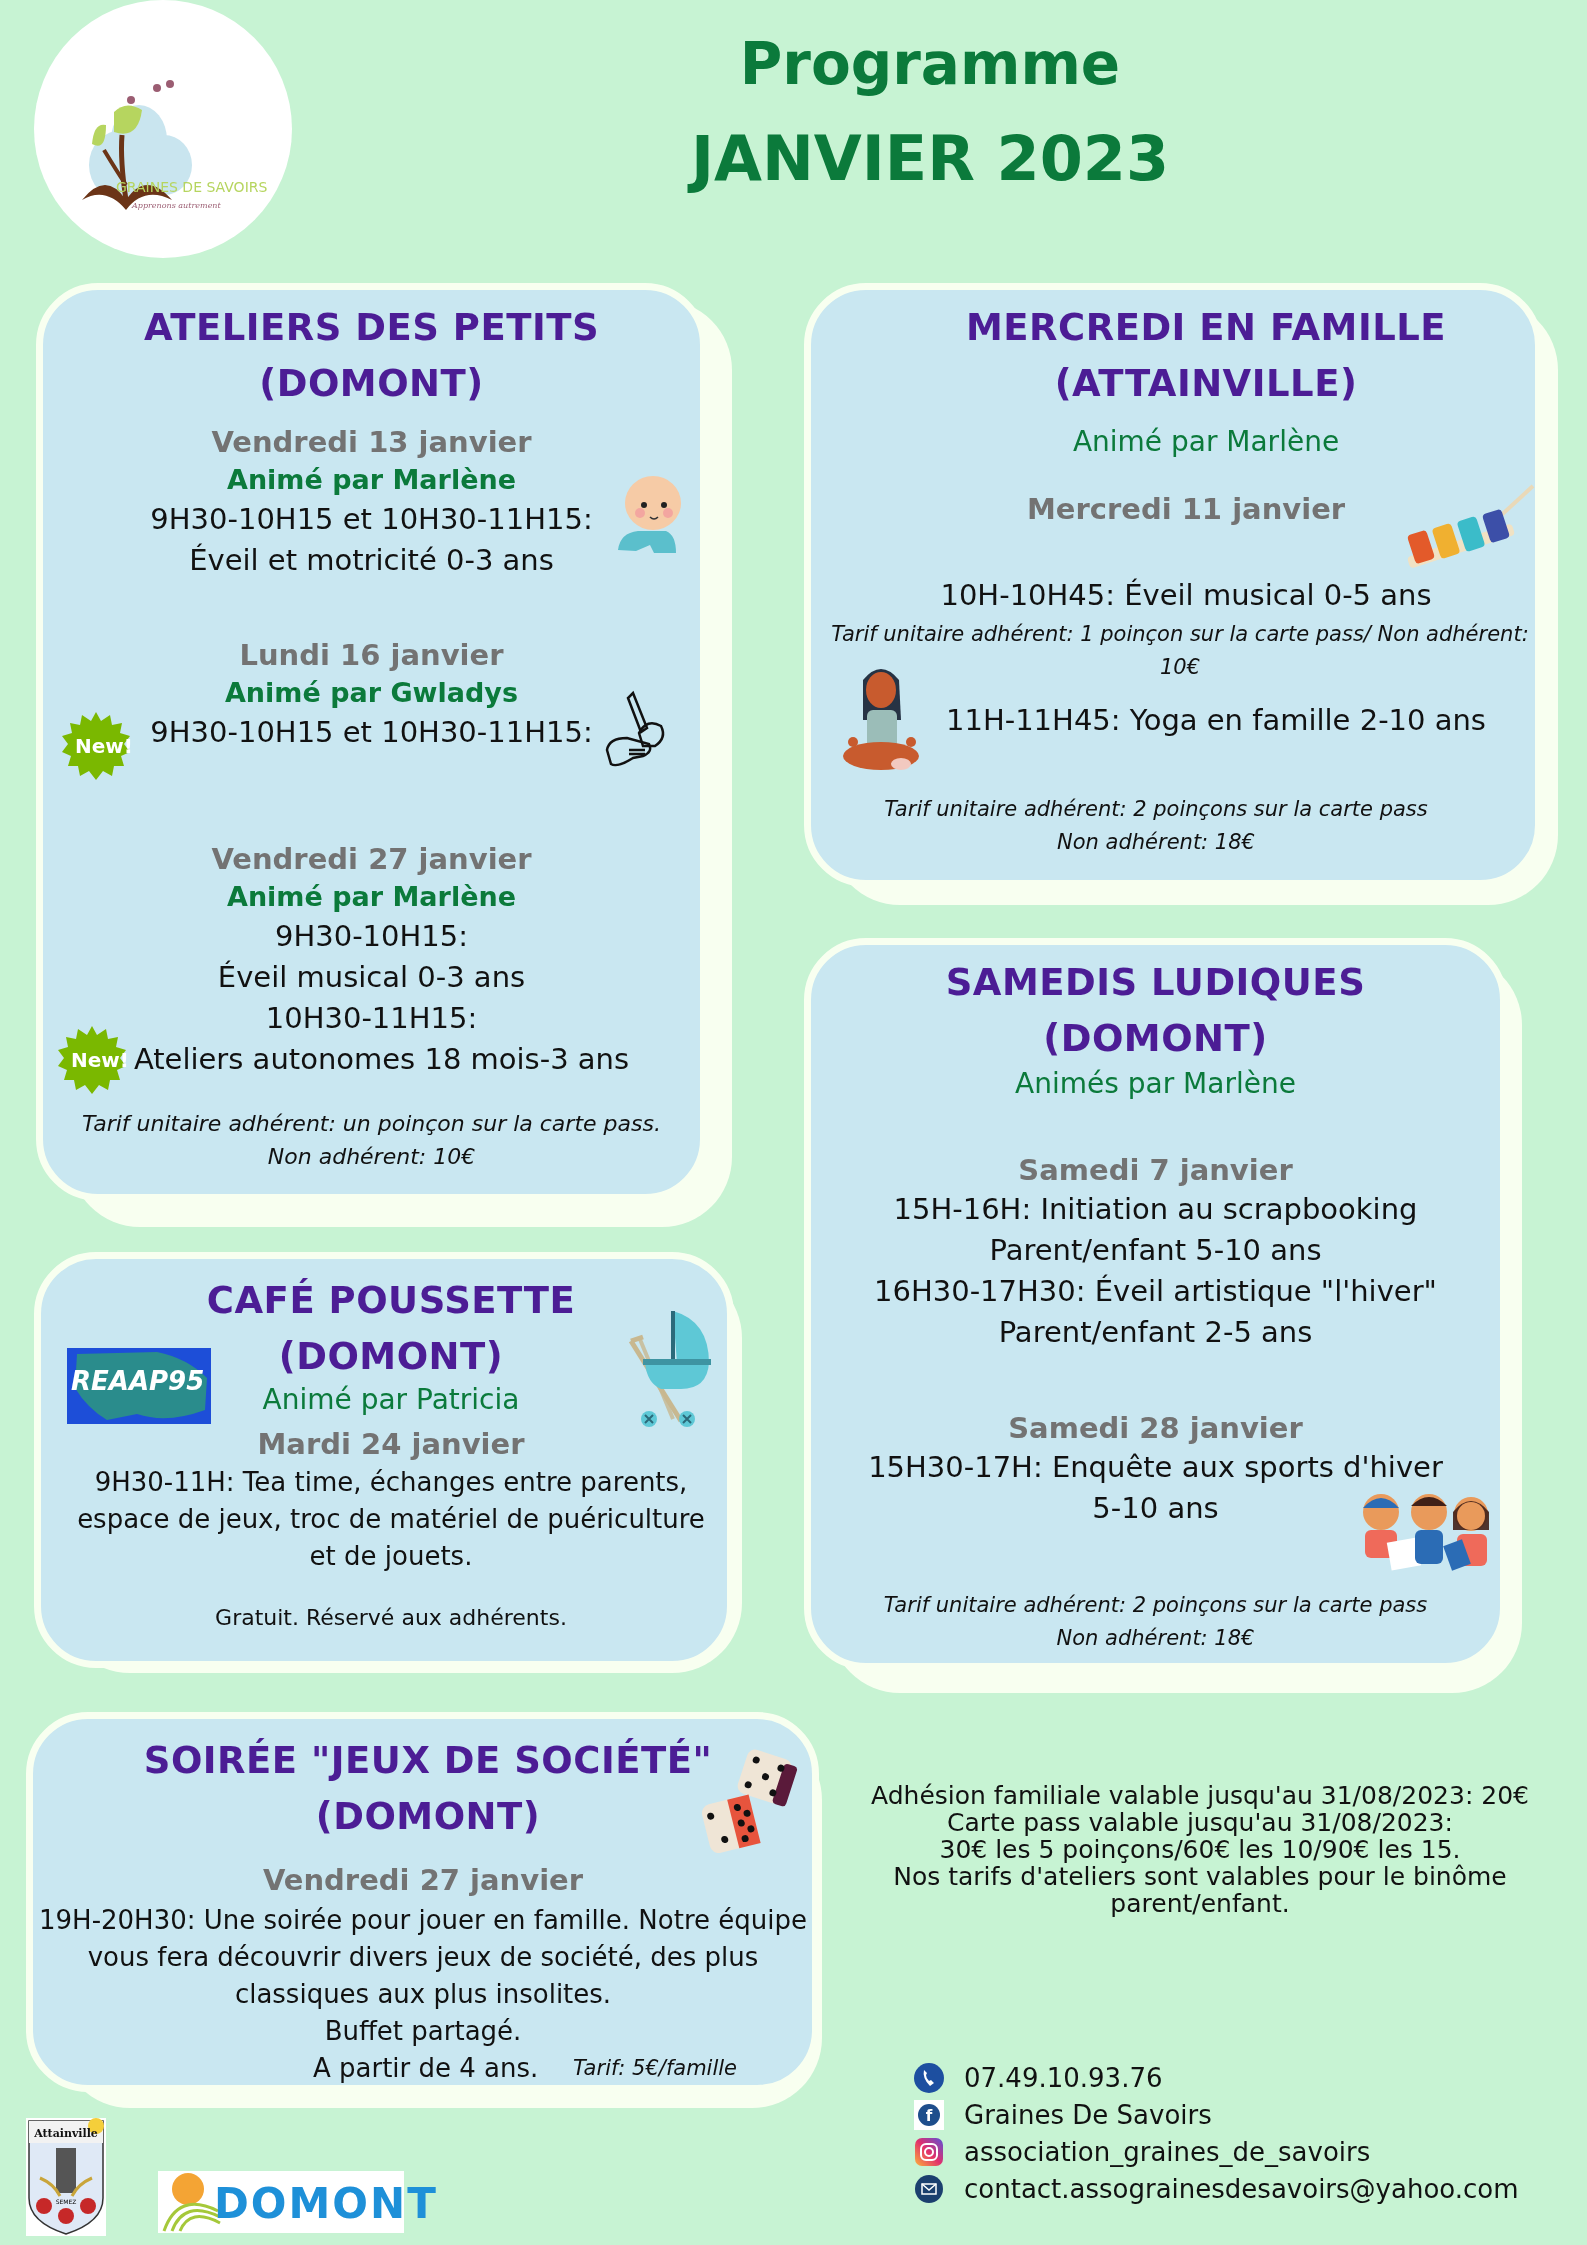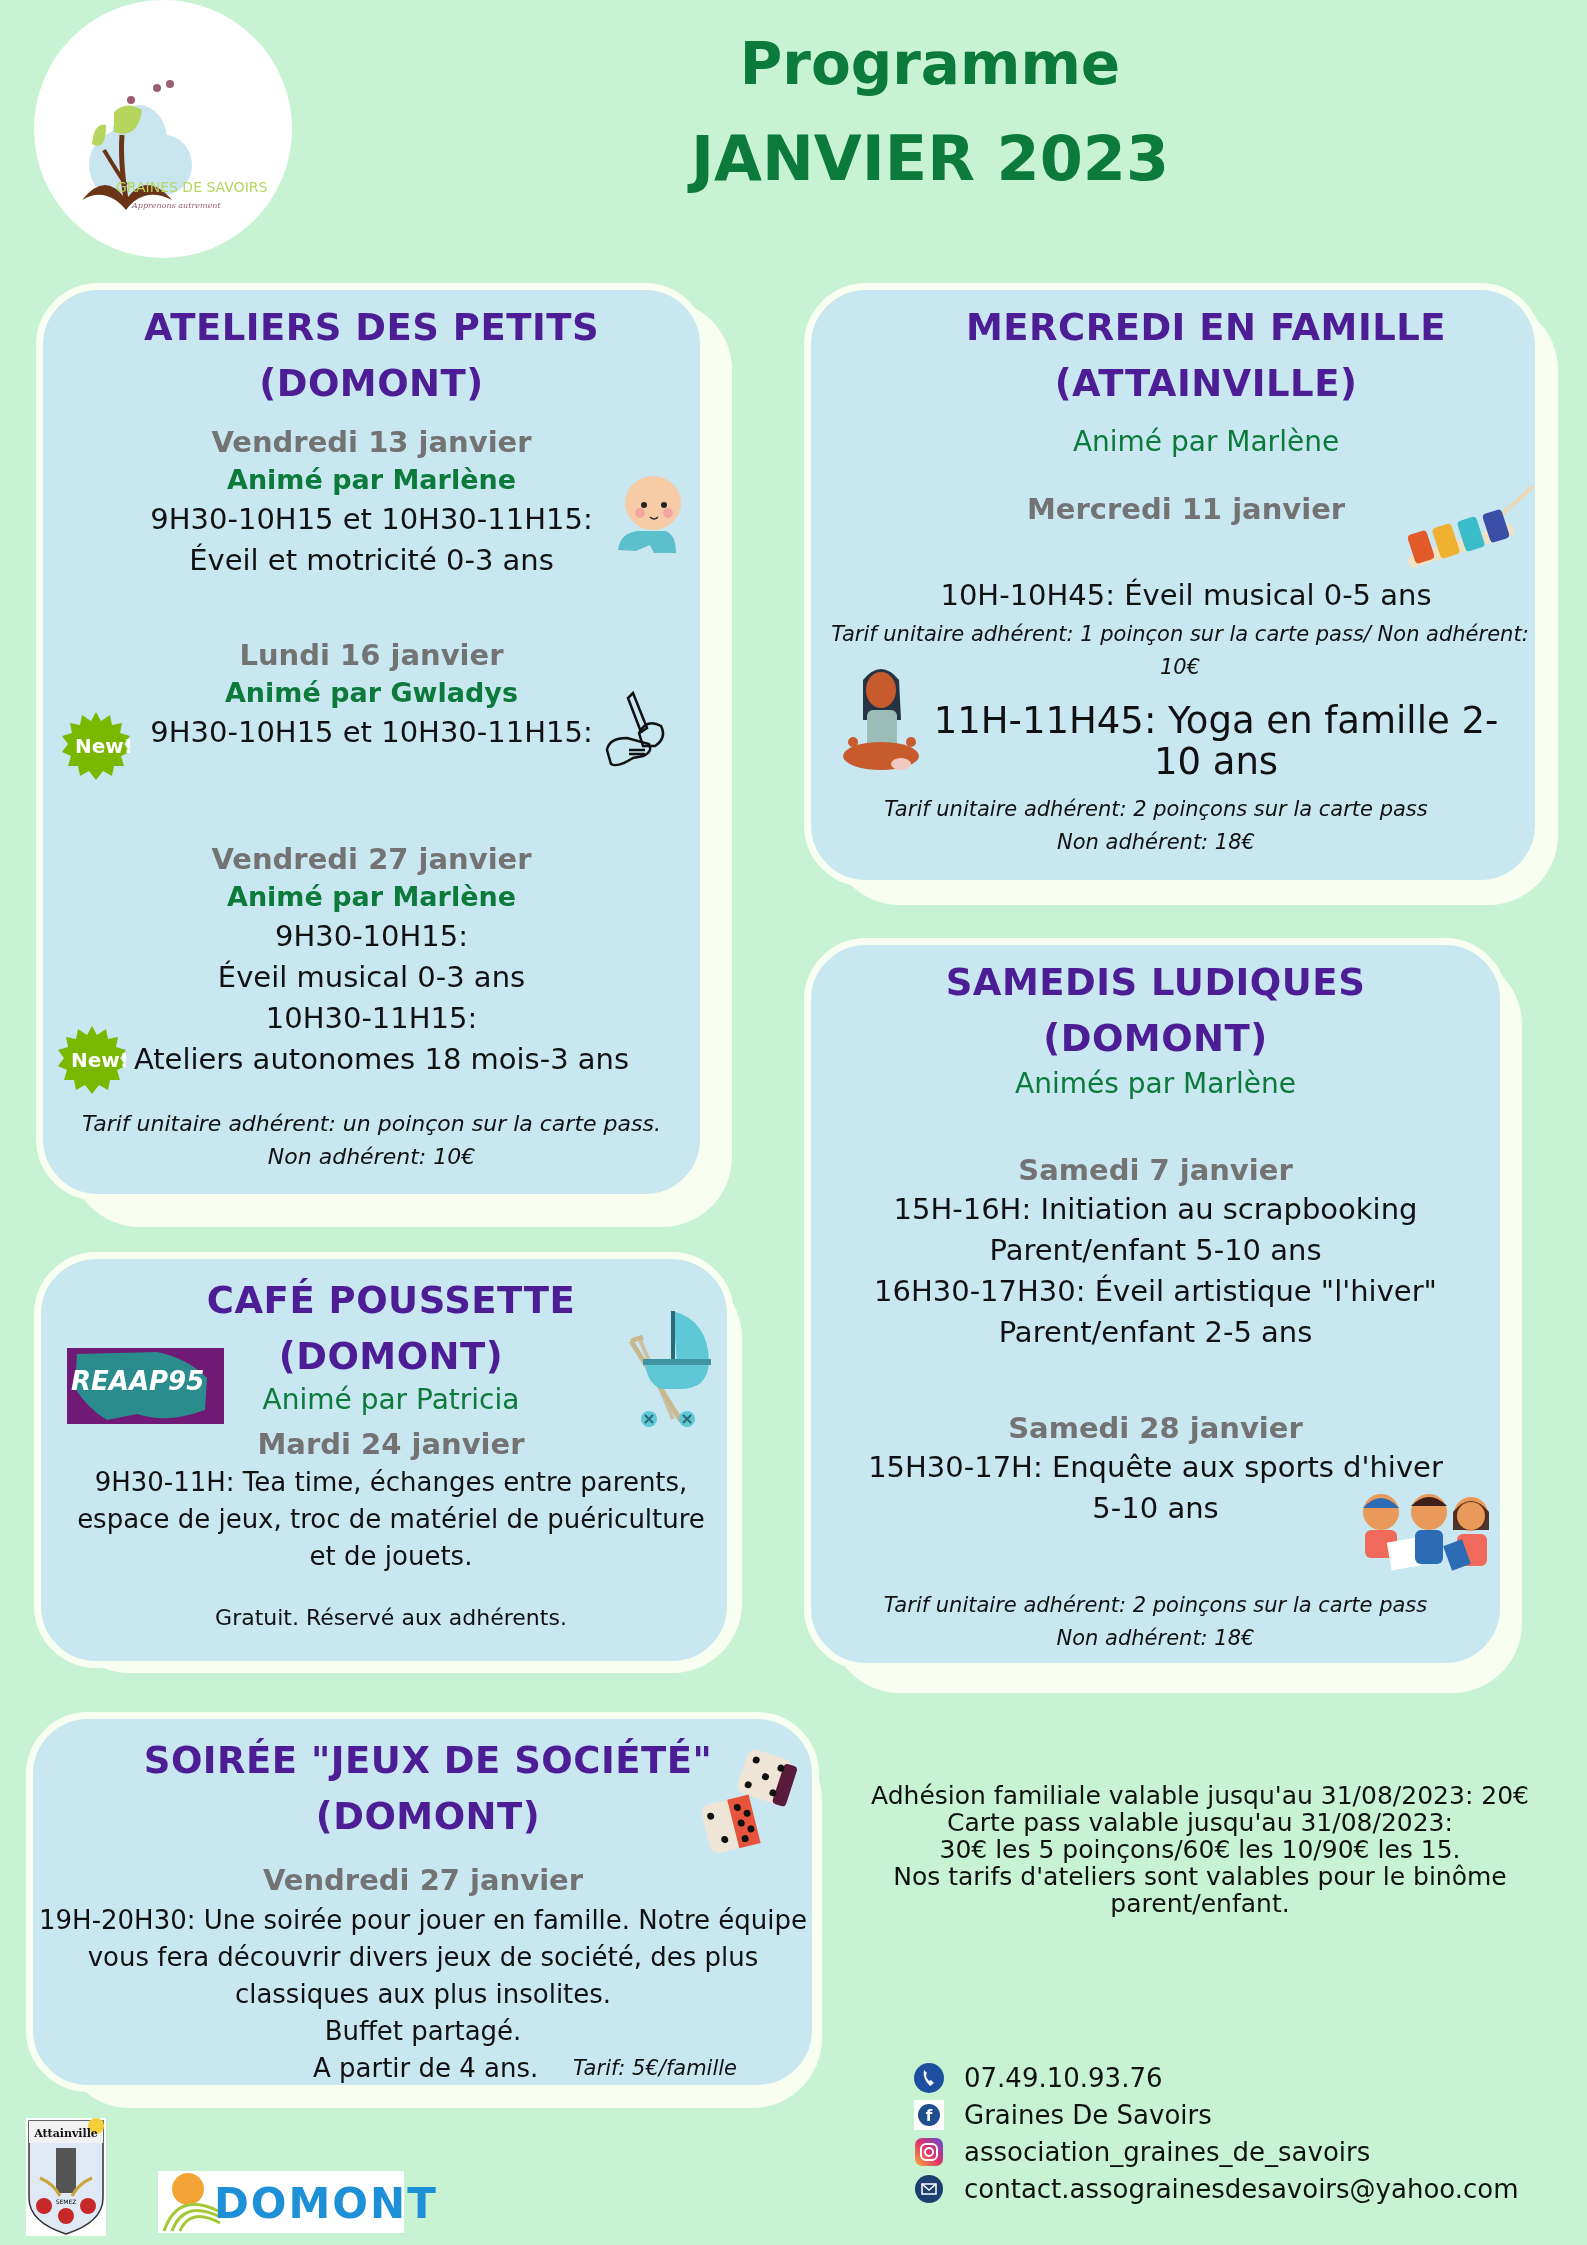--- a/index.html
+++ b/index.html
@@ -171,21 +171,21 @@
     <svg width="85" height="115" viewBox="0 0 85 115">
       <path d="M22,20 Q40,-2 58,20 L60,60 L22,60 Z" fill="#263344"></path>
       <ellipse cx="40" cy="30" rx="15" ry="18" fill="#c85b2e"></ellipse>
       <rect x="26" y="50" width="30" height="40" rx="6" fill="#9bbdb8"></rect>
       <ellipse cx="40" cy="96" rx="38" ry="14" fill="#c85b2e"></ellipse>
       <circle cx="12" cy="82" r="5" fill="#c85b2e"></circle>
         <circle cx="70" cy="82" r="5" fill="#c85b2e"></circle>
       <ellipse cx="60" cy="104" rx="10" ry="6" fill="#f2c9c0"></ellipse>
     </svg>
   </div>
-  <div class="abs body-line" style="left:100px; width:610px; top:410px; font-size:37px;">11H-11H45: Yoga en famille 2-10 ans</div>
+  <div class="abs body-line" style="left:100px; width:610px; top:410px; font-size:29px;">11H-11H45: Yoga en famille 2-10 ans</div>
   <div class="abs" style="left:0; width:690px; top:503px;">
     <div class="tarif" style="font-size:21px;">Tarif unitaire adhérent: 2 poinçons sur la carte pass</div>
     <div class="tarif" style="font-size:21px;">Non adhérent: 18€</div>
   </div>
 </div>
 
 <div class="abs card-shadow" style="left:830px; top:955px; width:692px; height:738px;"></div>
 <div class="abs card" style="left:804px; top:938px; width:703px; height:732px;">
   <div class="abs card-title" style="left:0; width:689px; top:10px;">
     <div>SAMEDIS LUDIQUES</div>
@@ -225,21 +225,21 @@
     <div class="tarif" style="font-size:21px;">Non adhérent: 18€</div>
   </div>
 </div>
 
 <div class="abs card-shadow" style="left:60px; top:1268px; width:682px; height:405px;"></div>
 <div class="abs card" style="left:34px; top:1252px; width:700px; height:416px;">
   <div class="abs card-title" style="left:0; width:700px; top:14px;">
     <div>CAFÉ POUSSETTE</div>
     <div>(DOMONT)</div>
   </div>
-  <div class="abs" style="left:26px; top:89px; width:157px; height:76px; background:#701a75;">
+  <div class="abs" style="left:26px; top:89px; width:144px; height:76px; background:#1d4ed8;">
     <svg width="144" height="76" viewBox="0 0 144 76" style="position:absolute; left:0; top:0;">
       <path d="M10,6 L90,4 Q120,10 140,30 L138,62 Q100,76 70,66 L40,72 Q20,60 8,40 Z" fill="#2a8c8c"></path>
     </svg>
     <div class="abs" style="left:4px; top:18px; color:#fff; font-weight:bold; font-size:26px; font-family:'DejaVu Sans', sans-serif; font-style:italic;">REAAP95</div>
   </div>
   <div class="abs" style="left:580px; top:52px; width:90px; height:120px;">
     <svg width="90" height="120" viewBox="0 0 90 120">
       <line x1="10" y1="30" x2="60" y2="110" stroke="#c8b890" stroke-width="5"></line>
       <line x1="18" y1="26" x2="52" y2="108" stroke="#c8b890" stroke-width="4" opacity="0.8"></line>
       <line x1="10" y1="30" x2="22" y2="26" stroke="#c8b890" stroke-width="5"></line>

